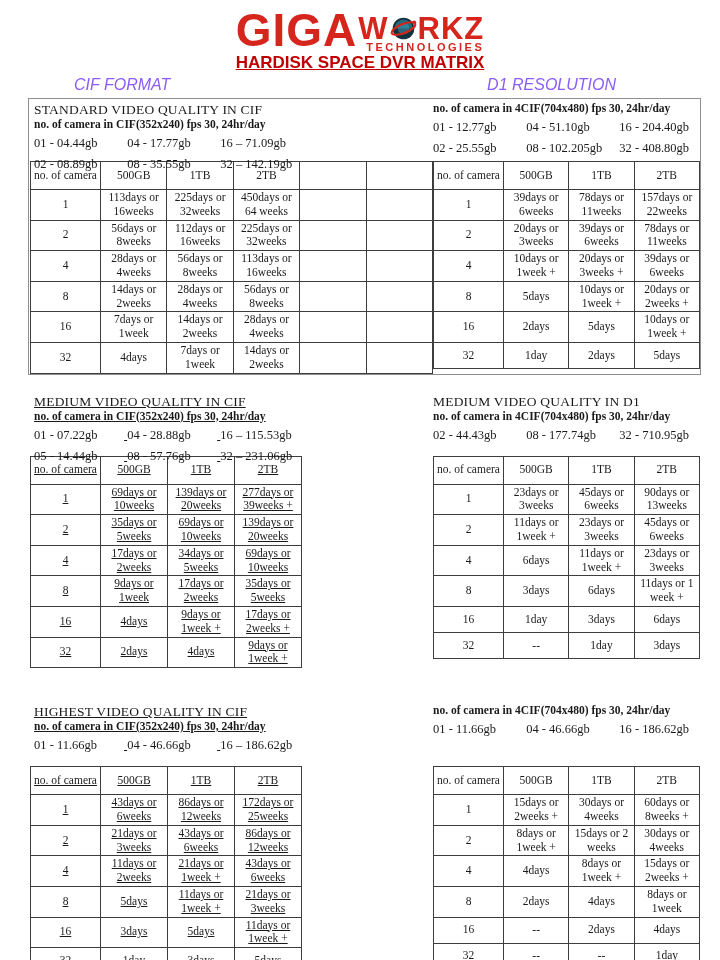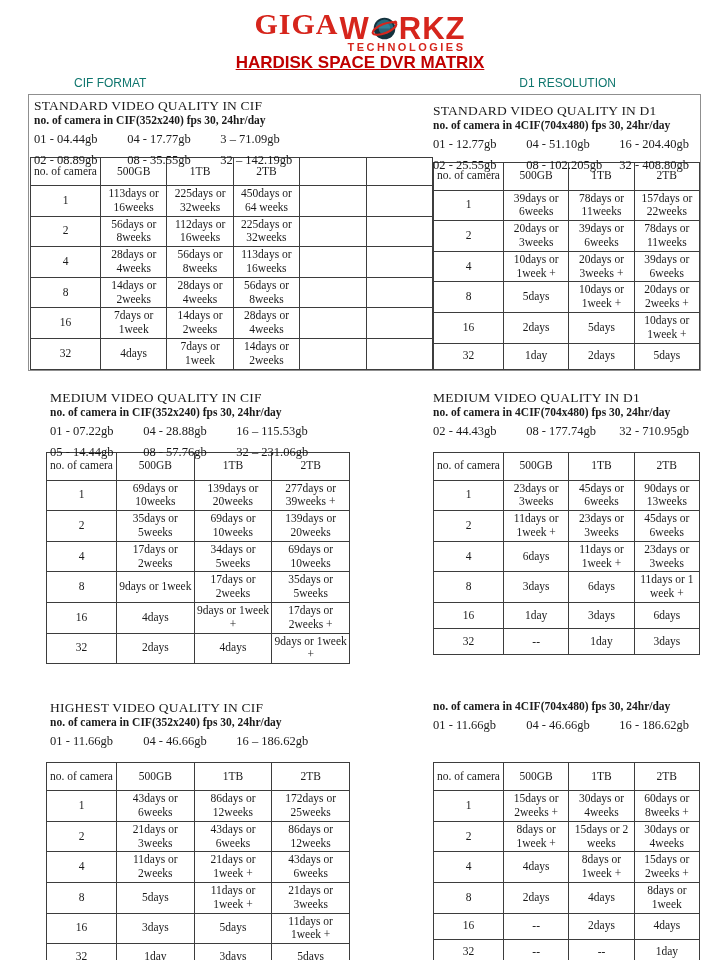--- a/index.html
+++ b/index.html
@@ -6,52 +6,52 @@
   html,body { margin:0; padding:0; }
   body {
     width:720px; height:960px; background:#ffffff;
     font-family:"Liberation Serif", serif; color:#1a1a1a;
   }
   .page { position:relative; width:720px; height:960px; overflow:hidden; background:#fff; }
 
   
   .logo-row { display:flex; justify-content:center; align-items:flex-start; padding-top:10px; height:52px; }
   .logo-giga {
-    font-family:Liberation Serif, serif; font-weight:bold;
-    font-size:30px; line-height:0.9; color:var(--logo-red); letter-spacing:1px;
+    font-family:Liberation Sans, sans-serif; font-weight:bold;
+    font-size:46px; line-height:0.9; color:var(--logo-red); letter-spacing:1px;
   }
   .logo-right { display:flex; flex-direction:column; align-items:flex-end; margin-left:1px; padding-top:3px; }
   .logo-workz {
     display:flex; align-items:center; font-family:"Liberation Sans", sans-serif;
     font-weight:bold; font-size:31px; line-height:1; color:var(--logo-red); letter-spacing:1px;
   }
   .globe { width:27px; height:27px; margin:0 1px; display:block; }
   .logo-sub {
     font-family:"Liberation Sans", sans-serif; font-weight:bold; font-size:11px;
     color:var(--logo-red); letter-spacing:2.5px; margin-top:-3px;
   }
 
   
   .main-title {
     text-align:center; font-family:"Liberation Sans", sans-serif; font-weight:bold;
     font-size:17px; color:var(--title-red); margin-top:1px;text-decoration:underline;
   }
   .col-headers {
     display:flex; justify-content:space-between; padding:3px 104px 0 74px;
-    font-family:"Liberation Sans", sans-serif; font-size:12px; color:#0f766e;
+    font-family:"Liberation Sans", sans-serif; font-size:16px; color:#8b5cf6;font-style:italic;
   }
 
   
   .content { margin:4px 20px 0 28px; width:672px; }
   .sec-row { display:flex; justify-content:space-between; align-items:flex-start; }
-  .sec-row.boxed { border:1px solid var(--border-light); padding:0 0 0 1px; margin-right:-1px;align-items:flex-end; }
+  .sec-row.boxed { border:1px solid var(--border-light); padding:0 0 0 1px; margin-right:-1px; }
   .row-standard { margin-bottom:16px; }
   .row-medium { margin-bottom:33px; }
   .sec-std-left { width:404px; }
-  .sec-left { width:304px; margin-left:18px; }
+  .sec-left { width:272px; margin-left:2px;text-decoration:underline; }
   .sec-right { width:267px; }
 
   .sec-head { padding:3px 0 0 4px; }
   .sec-head.h-std { height:62px; }
   .sec-head.h-other { height:65px; }
   .sec-head.nopad { padding-left:0; }
   .sec-title { font-size:13.5px; letter-spacing:0.2px; white-space:nowrap; }
   .sec-sub { font-size:11.5px; font-weight:bold; white-space:nowrap; }
   .caps { font-size:12.5px; margin-top:6px; white-space:nowrap; }
   .caps span { display:inline-block; min-width:84px; margin-right:6px; }
@@ -101,21 +101,21 @@
   <div class="content">
 
     <div class="sec-row boxed row-standard">
       <div class="sec-std-left">
         <div class="sec-head h-std">
           <div class="sec-title">STANDARD VIDEO QUALITY IN CIF</div>
           <div class="sec-sub">no. of camera in CIF(352x240) fps 30, 24hr/day</div>
           <div class="caps">
             <span>01 - 04.44gb</span>
             <span>04 - 17.77gb</span>
-            <span>3 – 71.09gb</span>
+            <span>16 – 71.09gb</span>
           </div>
           <div class="caps">
             <span>02 - 08.89gb</span>
             <span>08 - 35.55gb</span>
             <span>32 – 142.19gb</span>
           </div>
         </div>
         <div>
             <table class="grid">
               <thead>
@@ -176,21 +176,20 @@
                   <td>14days or 2weeks</td>
                   <td></td>
                   <td></td>
                 </tr>
               </tbody>
             </table>
           </div>
       </div>
       <div class="sec-right">
         <div class="sec-head h-std nopad">
-          <div class="sec-title">STANDARD VIDEO QUALITY IN D1</div>
           <div class="sec-sub">no. of camera in 4CIF(704x480) fps 30, 24hr/day</div>
           <div class="caps">
             <span>01 - 12.77gb</span>
             <span>04 - 51.10gb</span>
             <span>16 - 204.40gb</span>
           </div>
           <div class="caps">
             <span>02 - 25.55gb</span>
             <span>08 - 102.205gb</span>
             <span>32 - 408.80gb</span>

